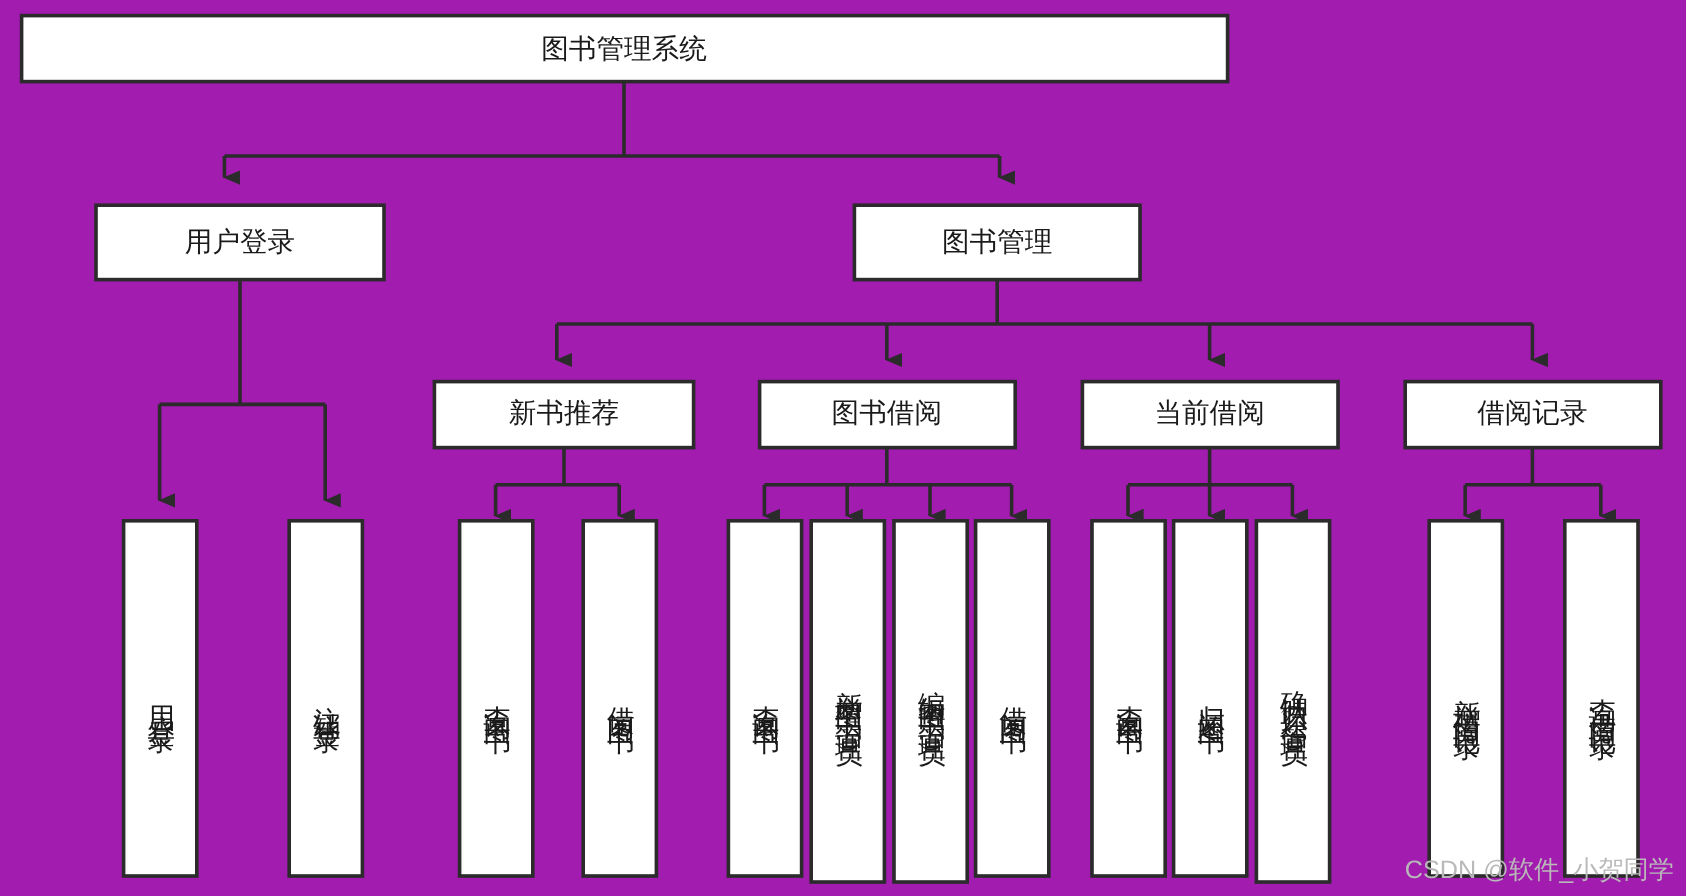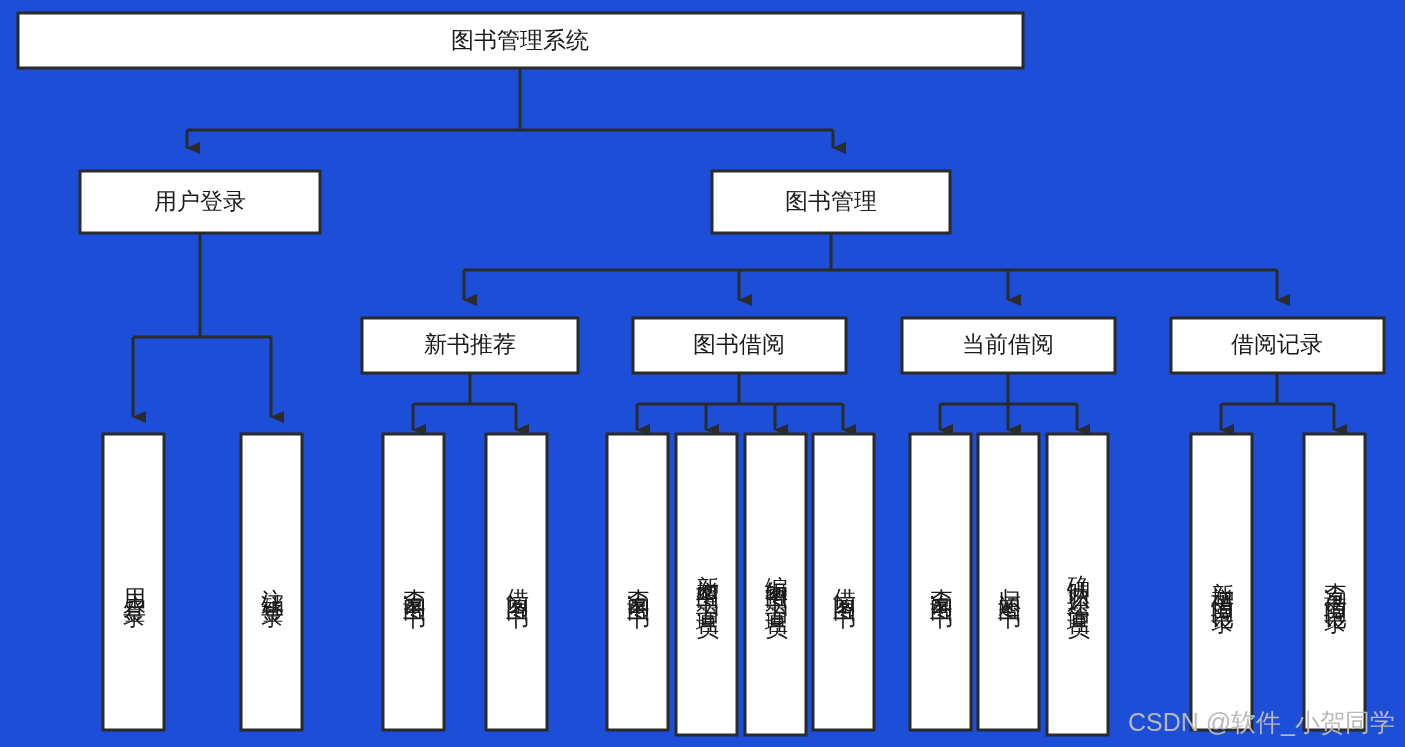--- a/index.html
+++ b/index.html
@@ -10,21 +10,21 @@
   body {
     width: 1405px;
     height: 747px;
     font-family: "Liberation Sans", "DejaVu Sans", sans-serif;
     overflow: hidden;
   }
   #diagram-root {
     position: relative;
     width: 1405px;
     height: 747px;
-    background: #1d4ed8;
+    background: #a21caf;
   }
   svg#diagram-svg {
     position: absolute;
     top: 0;
     left: 0;
     width: 1405px;
     height: 747px;
     display: block;
   }
   .node-rect {
@@ -57,21 +57,21 @@
     text-orientation: upright;
     letter-spacing: 6px;
     dominant-baseline: middle;
     text-anchor: middle;
   }
   .watermark-text {
     position: absolute;
     right: 10px;
     bottom: 8px;
     font-family: "Liberation Sans", "DejaVu Sans", sans-serif;
-    font-size: 25px;
+    font-size: 21px;
     color: #b9b9b9;
     white-space: nowrap;
     user-select: none;
     pointer-events: none;
   }
 </style>
 </head>
 <body>
 
 <div id="diagram-root">

